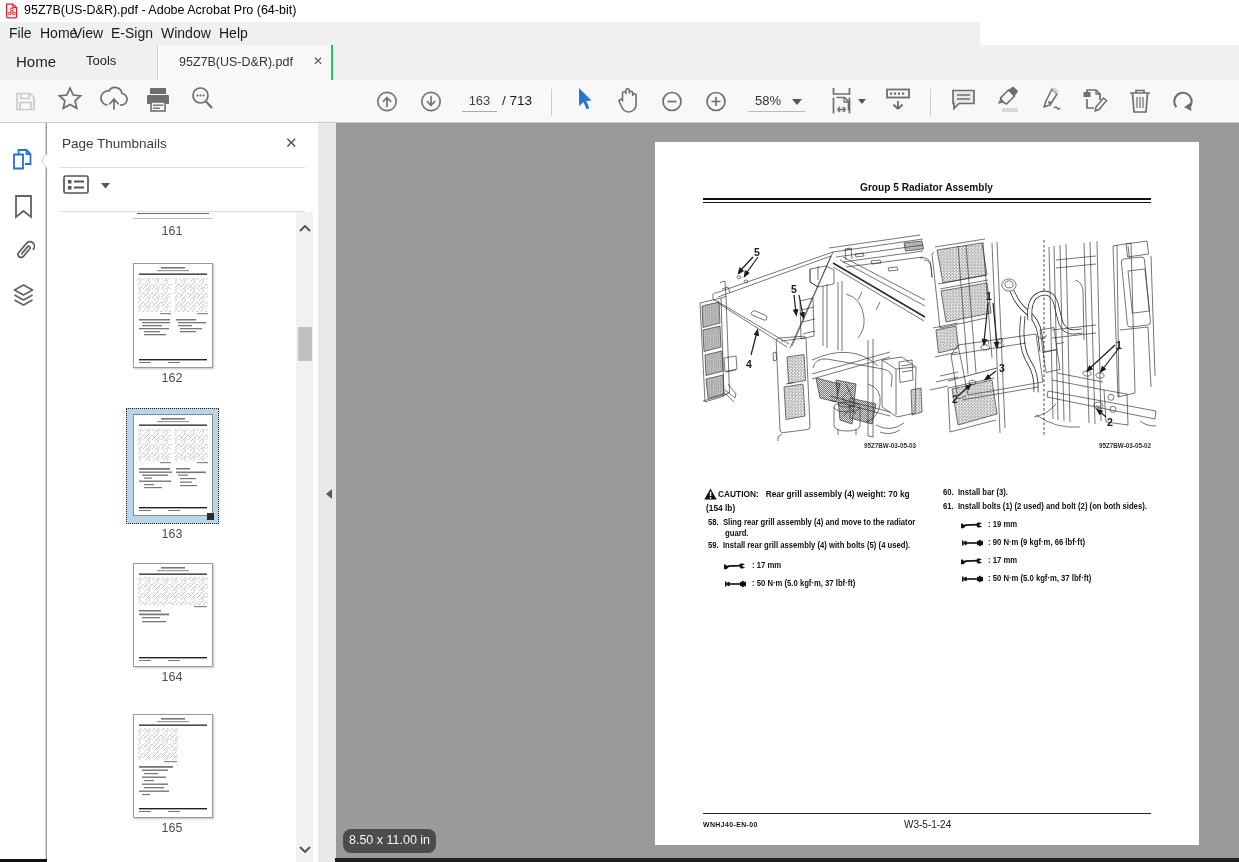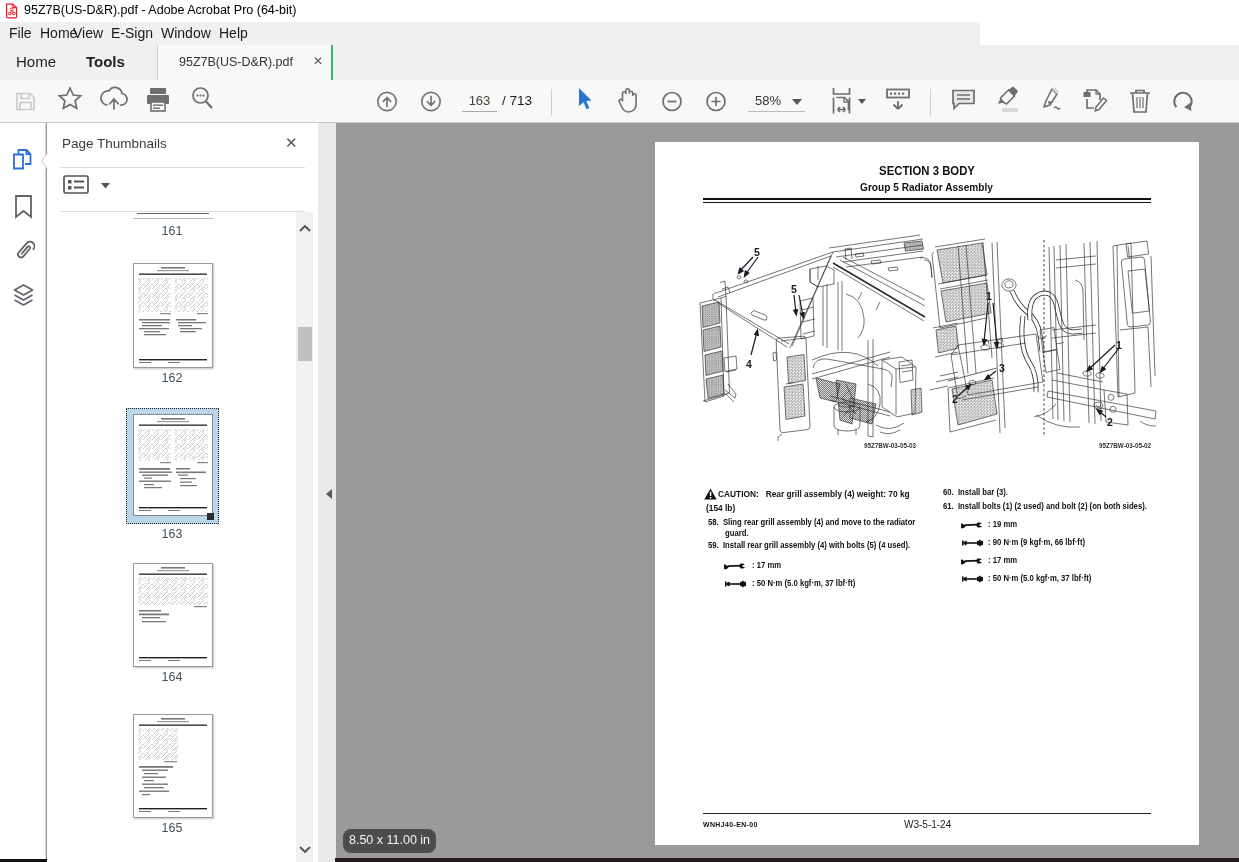--- a/index.html
+++ b/index.html
@@ -8,21 +8,21 @@
 #app { position:relative; width:1239px; height:862px; }
 
 #titlebar { position:absolute; left:0; top:0; width:1239px; height:18px; background:#ffffff; }
 #titlebar .ttext { position:absolute; left:24px; top:3px; font-size:12.5px; color:#000; }
 
 #menubar { position:absolute; left:0; top:22px; width:980px; height:23px; background:#f0f0f0; font-size:14px; color:#1a1a1a;padding-left:17px; }
 #menubar span { position:absolute; top:3px; }
 
 #tabrow { position:absolute; left:0; top:45px; width:1239px; height:35px; background:#f0f0f0; }
 #tabrow .home { position:absolute; left:16px; top:8px; font-size:15px; color:#222; }
-#tabrow .tools { position:absolute; left:86px; top:8px; font-size:15px; color:#222;font-weight:bold; }
+#tabrow .tools { position:absolute; left:86px; top:8px; font-size:13px; color:#222; }
 #doctab { position:absolute; left:157px; top:0; width:176px; height:35px; background:#f9f9f9; border-left:1px solid #cccccc; border-right:2px solid #22c55e; }
 #doctab .tlabel { position:absolute; left:21px; top:10px; font-size:12.5px; color:#333; }
 #doctab .tclose { position:absolute; left:155px; top:9px; font-size:12px; color:#555; }
 
 #toolbar { position:absolute; left:0; top:80px; width:1239px; height:43px; background:#f8f8f8; border-bottom:1px solid #c9c9c9; }
 .ticon { position:absolute; top:0; }
 .tsep { position:absolute; top:9px; width:1px; height:27px; background:#cccccc; }
 #pagenum { position:absolute; left:462px; top:10px; width:35px; height:22px; border-bottom:1px solid #aaa; font-size:13px; color:#4a4038; text-align:center; padding-top:3px;}
 #pagetotal { position:absolute; left:502px; top:13px; font-size:13.5px; color:#1a1a1a; }
 #zoomval { position:absolute; left:748px; top:10px; width:57px; border-bottom:1px solid #bbb; height:22px; font-size:13px; color:#333; padding-top:3px; padding-left:7px;}
@@ -409,21 +409,20 @@
     </div>
     <div class="thlabel" style="left:132px;top:101px">161</div>
     <div class="thlabel" style="left:132px;top:248px">162</div>
     <div class="thlabel" style="left:132px;top:404px">163</div>
     <div class="thlabel" style="left:132px;top:547px">164</div>
     <div class="thlabel" style="left:132px;top:698px">165</div>
     <div id="sel163"></div>
   </div>
 
   <div id="docpage">
-    <div class="pg bold" style="left:0;width:544px;top:21px;text-align:center;font-size:13.5px"><span style="display:inline-block;transform:scaleX(0.84)">SECTION 3 BODY</span></div>
     <div class="pg bold" style="left:0;width:544px;top:39px;text-align:center;font-size:11.5px"><span style="display:inline-block;transform:scaleX(0.88)">Group 5 Radiator Assembly</span></div>
     <div class="pg" style="left:48px;top:56px;width:448px;height:5px;border-top:2px solid #111;border-bottom:1px solid #111"></div>
 
     <svg class="pg" style="left:0;top:0" width="544" height="703" viewBox="655 142 544 703">
       <g stroke="#2b2b2b" stroke-width="0.65" fill="none">
 
         <path d="M716 293 L833 252 M715 300 L789 344 M713 297 Q712 293 716 293 M715 301 Q712 299 713 297"></path>
         <path d="M718 297 L831 256 M718 303 L787 347 M833 252 L792 346 M831 256 L790 348"></path>
         <path d="M752 312 q-2 1 0 3 l12 5 q3 1 3 -2 q0 -2 -2 -3 l-10 -4 q-2 -1 -3 1 z"></path>
         <path d="M739 276 a2 1.4 0 1 0 0.1 0 M746 280 a2 1.4 0 1 0 0.1 0"></path>

